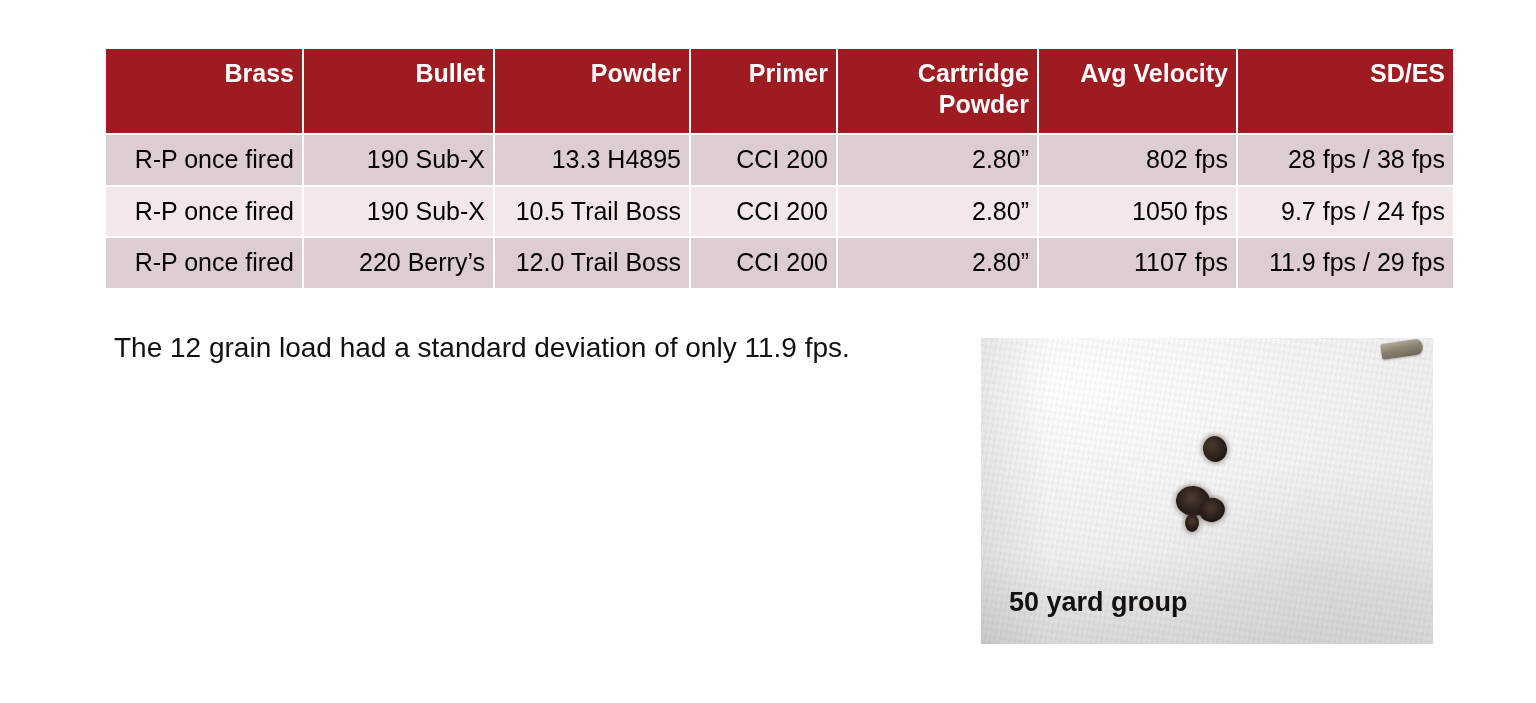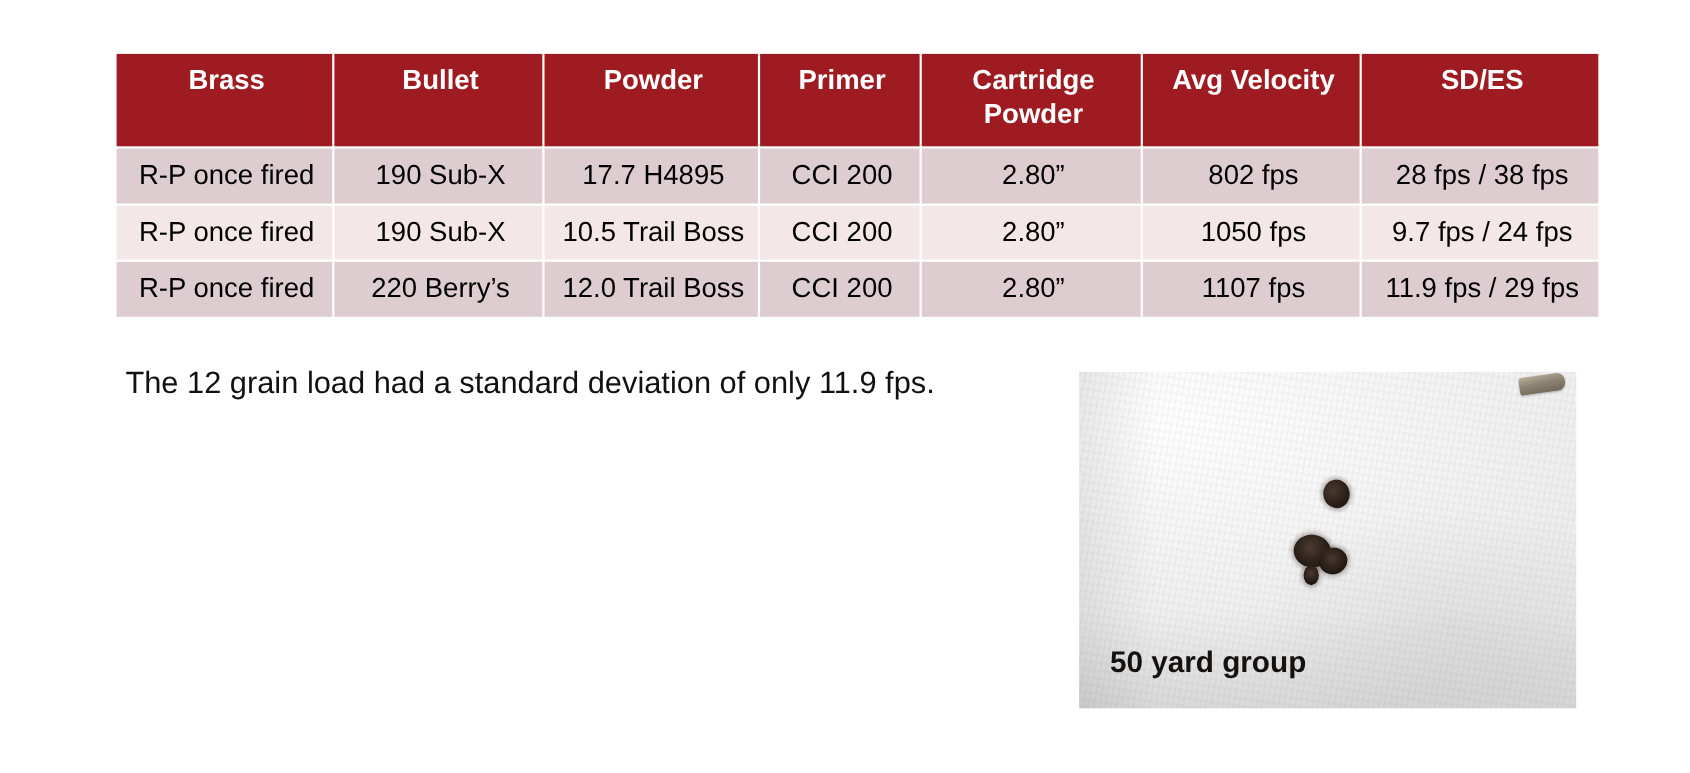--- a/index.html
+++ b/index.html
@@ -24,21 +24,21 @@
     width: 1327px;
   }
   table.load-table {
     width: 100%;
     border-collapse: separate;
     border-spacing: 2px 2px;
     table-layout: fixed;
   }
   table.load-table th,
   table.load-table td {
-    text-align: center;
+    text-align: right;
     vertical-align: top;
     padding: 9px 8px 10px 12px;
     font-size: 25px;
     line-height: 1.22;
     font-weight: normal;
     box-sizing: border-box;
   }
   table.load-table thead th {
     background: #9e1b22;
     color: #ffffff;
@@ -181,21 +181,21 @@
         <th>Primer</th>
         <th>Cartridge Powder</th>
         <th>Avg Velocity</th>
         <th>SD/ES</th>
       </tr>
     </thead>
     <tbody>
       <tr class="row-odd">
         <td>R-P once fired</td>
         <td>190 Sub-X</td>
-        <td>17.7 H4895</td>
+        <td>13.3 H4895</td>
         <td>CCI 200</td>
         <td>2.80”</td>
         <td>802 fps</td>
         <td>28 fps / 38 fps</td>
       </tr>
       <tr class="row-even">
         <td>R-P once fired</td>
         <td>190 Sub-X</td>
         <td>10.5 Trail Boss</td>
         <td>CCI 200</td>

